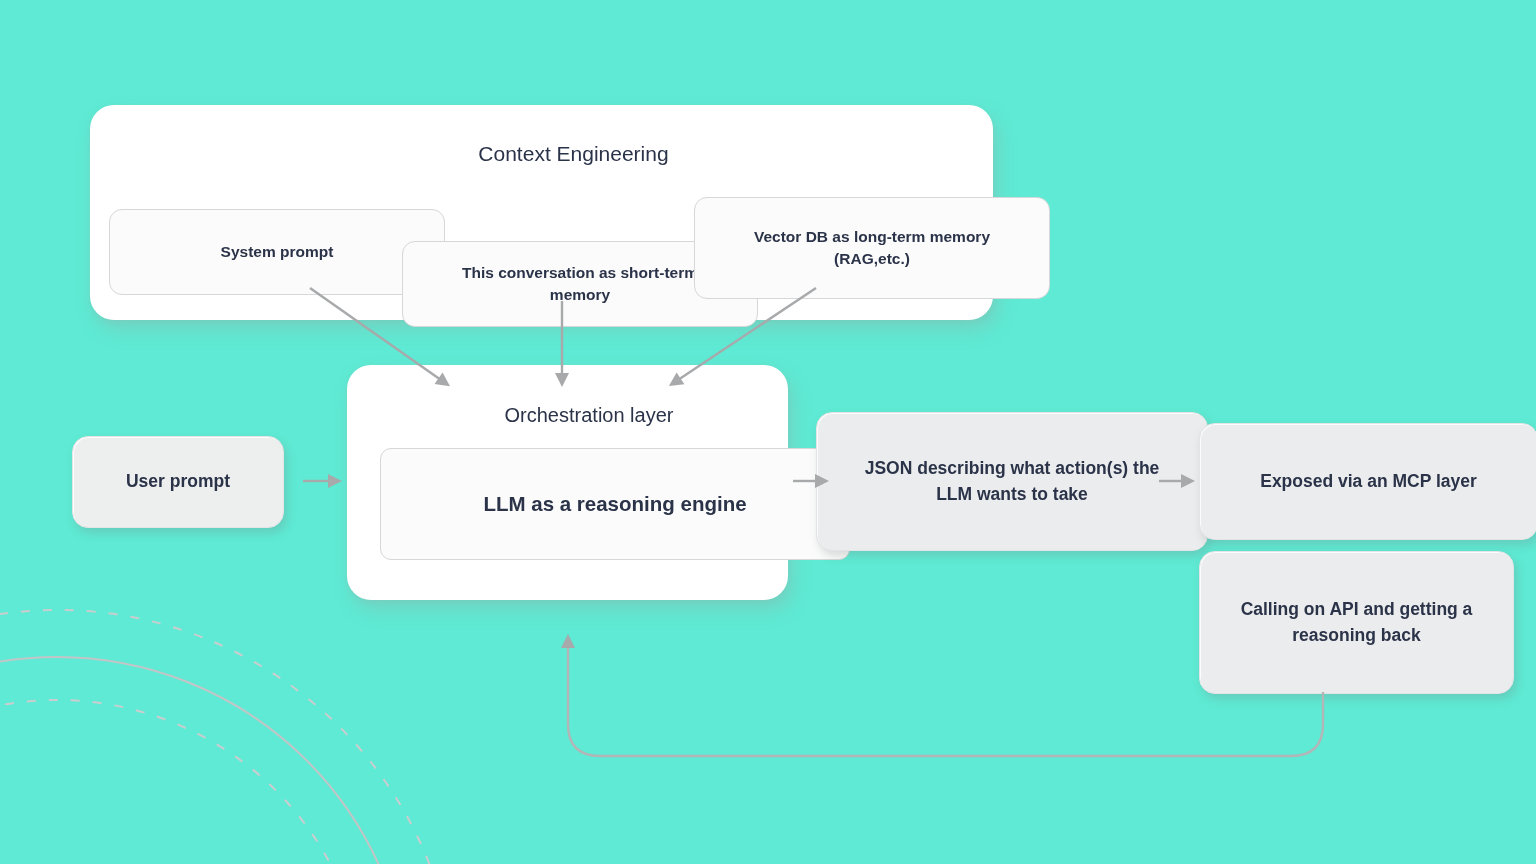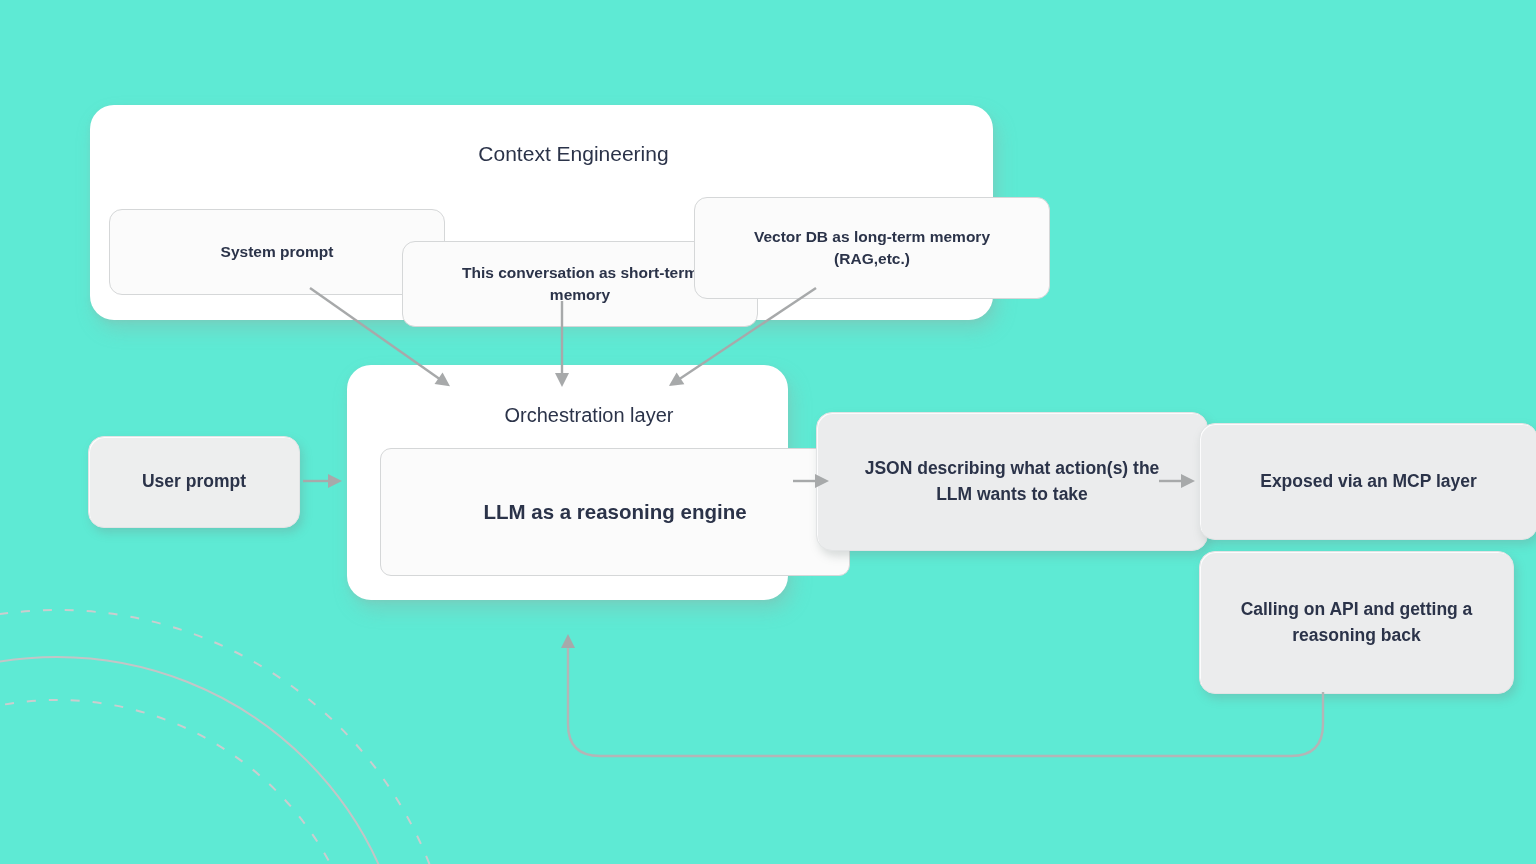--- a/index.html
+++ b/index.html
@@ -76,24 +76,24 @@
 
   <div class="card" style="left:90px;top:105px;width:903px;height:215px;">
     <div class="card-title" style="top:37px;transform:translateX(32px);">Context Engineering</div>
   </div>
   <div class="sub-box" style="left:109px;top:197px;width:274px;height:84px;padding:0 30px;margin-top:12px;">System prompt</div>
   <div class="sub-box" style="left:402px;top:197px;width:274px;height:84px;padding:0 40px;margin-top:44px;">This conversation as short-term memory</div>
   <div class="sub-box" style="left:694px;top:197px;width:274px;height:84px;padding:8px 40px;">Vector DB as long-term memory (RAG,etc.)</div>
 
   <div class="card" style="left:347px;top:365px;width:441px;height:235px;">
     <div class="card-title" style="top:39px;font-size:20px;padding-left:43px;">Orchestration layer</div>
-    <div class="sub-box" style="left:33px;top:83px;width:368px;height:110px;font-size:20.5px;line-height:1.4;padding:8px 50px;border-radius:11px;">LLM as a reasoning engine</div>
+    <div class="sub-box" style="left:33px;top:83px;width:368px;height:110px;font-size:20.5px;line-height:1.4;padding:0 50px;border-radius:11px;">LLM as a reasoning engine</div>
   </div>
 
-  <div class="gray-box" style="left:88px;top:436px;width:210px;height:90px;background:#edeeee;">User prompt</div>
+  <div class="gray-box" style="left:72px;top:436px;width:210px;height:90px;background:#edeeee;">User prompt</div>
 
   <div class="gray-box" style="left:816px;top:412px;width:322px;height:137px;padding:0 34px;">JSON describing what action(s) the LLM wants to take</div>
 
   <div class="gray-box" style="left:1199px;top:423px;width:253px;height:115px;padding:0 42px;">Exposed via an MCP layer</div>
 
   <div class="gray-box" style="left:1199px;top:551px;width:253px;height:141px;padding:0 30px;">Calling on API and getting a reasoning back</div>
 
   <svg class="layer connectors" viewBox="0 0 1536 864">
     <defs>
       <marker id="arrowhead" markerUnits="userSpaceOnUse" markerWidth="16" markerHeight="16" refX="4" refY="8" orient="auto">

